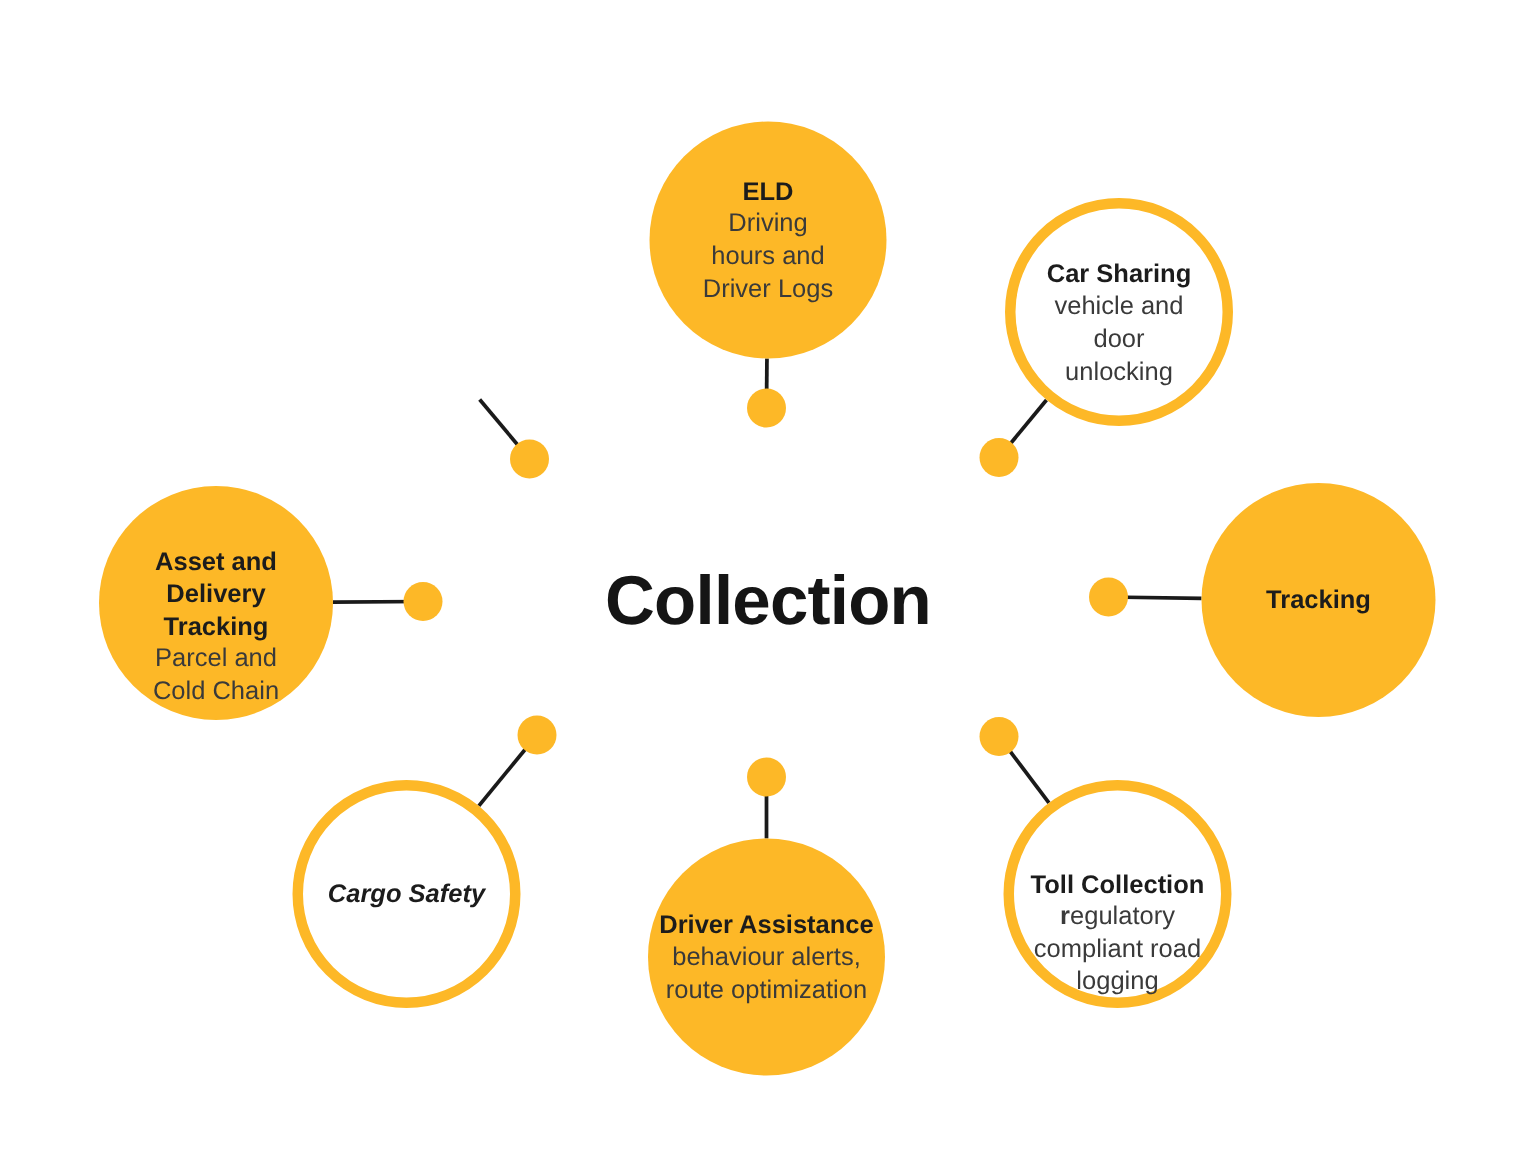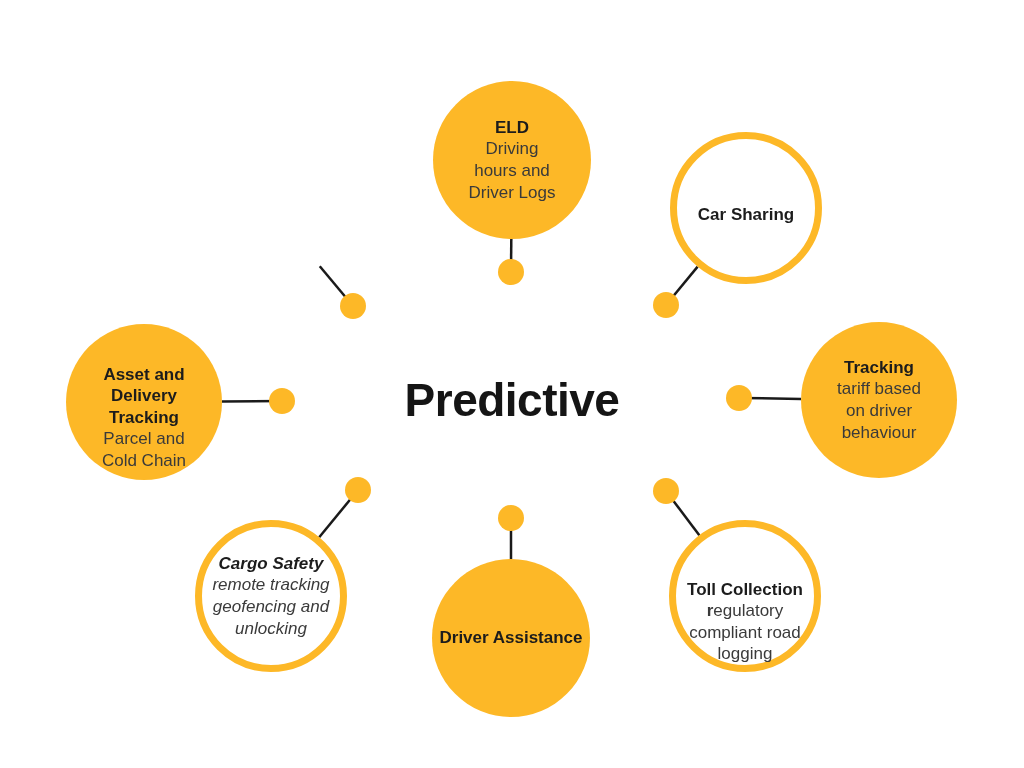--- a/index.html
+++ b/index.html
@@ -76,46 +76,46 @@
   <div class="nodes-layer" id="nodes-layer">
       <div class="node filled" style="left: 433px; top: 81px; width: 158px; height: 158px;">
     <div class="node-text" style="width: 96px;">
       <div class="node-title">ELD</div>
       <div class="node-body">Driving hours  and Driver Logs</div>
     </div>
   </div>
       <div class="node outline" style="left: 670px; top: 132px; width: 152px; height: 152px;">
     <div class="node-text" style="width: 110px; margin-top: 14px;">
       <div class="node-title">Car Sharing</div>
+      <div class="node-body">vehicle and door unlocking</div>
     </div>
   </div>
       <div class="node filled" style="left: 66px; top: 324px; width: 156px; height: 156px;">
     <div class="node-text" style="width: 100px; margin-top: 31px;">
       <div class="node-title">Asset and Delivery Tracking</div>
       <div class="node-body">Parcel and Cold Chain</div>
     </div>
   </div>
       <div class="node filled" style="left: 801px; top: 322px; width: 156px; height: 156px;">
     <div class="node-text" style="width: 104px;">
       <div class="node-title">Tracking</div>
-      <div class="node-body">tariff based on driver behaviour</div>
     </div>
   </div>
       <div class="node outline" style="left: 195px; top: 520px; width: 152px; height: 152px; font-style: italic;">
     <div class="node-text" style="width: 138px;">
       <div class="node-title">Cargo Safety</div>
-      <div class="node-body">remote tracking geofencing and unlocking</div>
     </div>
   </div>
       <div class="node filled" style="left: 432px; top: 559px; width: 158px; height: 158px;">
     <div class="node-text" style="width: 152px;">
       <div class="node-title">Driver Assistance</div>
+      <div class="node-body">behaviour alerts, route optimization</div>
     </div>
   </div>
       <div class="node outline" style="left: 669px; top: 520px; width: 152px; height: 152px; align-items: flex-end;">
     <div class="node-text" style="width: 130px;">
       <div class="node-title">Toll Collection</div>
       <div class="node-body bold-first">regulatory compliant road logging</div>
     </div>
   </div>
     </div>
-  <h1 class="diagram-title">Predictive</h1>
+  <h1 class="diagram-title">Collection</h1>
 </div>
 
 </body></html>

